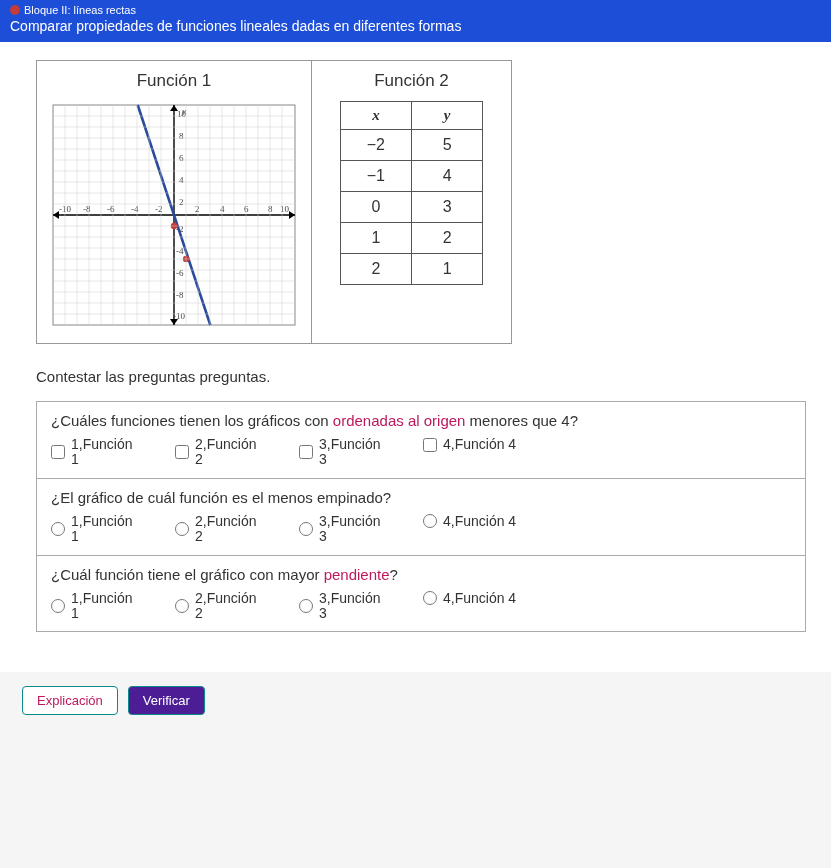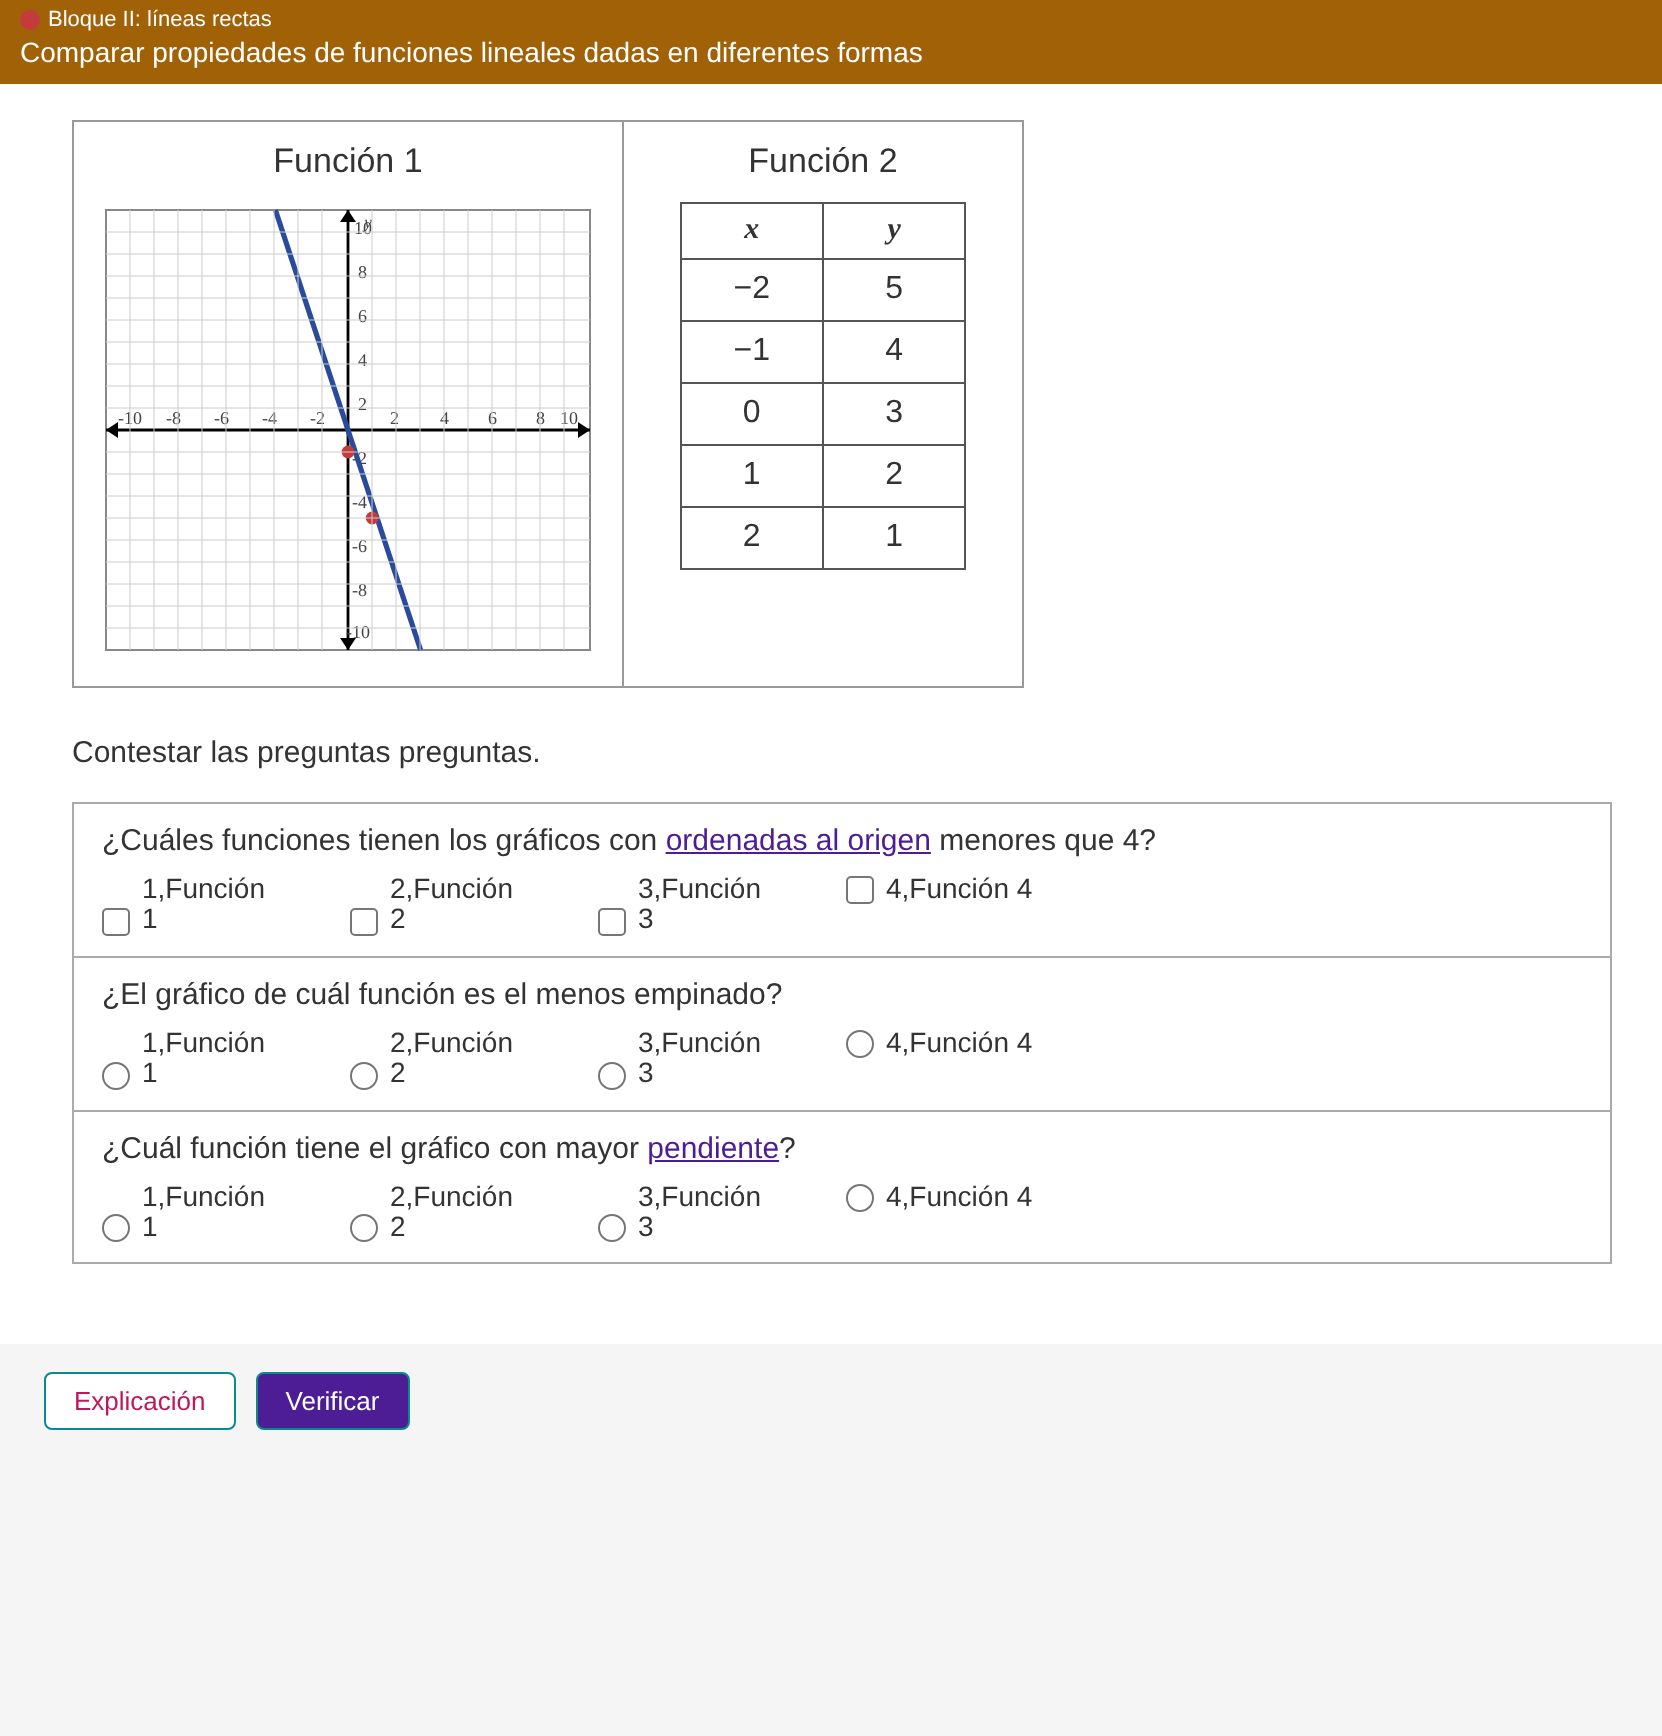--- a/index.html
+++ b/index.html
@@ -3,21 +3,21 @@
 <meta charset="utf-8">
 <style>
   * { box-sizing: border-box; margin: 0; padding: 0; }
   body {
     font-family: Arial, Helvetica, sans-serif;
     background: #f5f5f5;
     width: 831px;
     color: #333;
   }
   .header {
-    background: #a16207;
+    background: #1d4ed8;
     color: #fff;
     padding: 4px 10px 8px 10px;
     font-size: 14px;
   }
   .header-top {
     font-size: 11px;
     display: flex;
     align-items: center;
     gap: 4px;
     margin-bottom: 2px;
@@ -54,23 +54,23 @@
   .data-table td { font-style: normal; font-family: Arial; padding: 6px 26px; font-size: 16px;}
   .eq { font-family: Georgia, serif; font-style: italic; font-size: 17px; }
   .prompt { font-size: 15px; margin: 20px 0 16px 0;}
   .qbox {
     border: 1px solid #aaa;
     width: 770px;
     font-size: 15px;
   }
   .qrow { border-bottom: 1px solid #aaa; padding: 10px 14px 10px 14px; }
   .qrow:last-child { border-bottom: none;}
-  .link { color: #4c1d95; text-decoration: underline; }
+  .link { color: #be185d; }
   .opts { display: flex; gap: 6px; margin-top: 8px; align-items: flex-start;}
-  .opt { display: flex; align-items: flex-end; gap: 6px; min-width: 118px; }
+  .opt { display: flex; align-items: center; gap: 6px; min-width: 118px; }
   .opt-lbl { line-height: 1.1; font-size: 14px;}
   input[type="checkbox"], input[type="radio"] { width: 14px; height: 14px; flex-shrink:0;}
   .btn-row { margin: 14px 0 0 22px; display:flex; gap:10px;}
   .btn {
     background: #fff; border: 1px solid #0a8a8a; color:#be185d;
     border-radius: 4px; padding: 6px 14px; font-size: 13px; cursor:pointer;
   }
   .btn-primary { background:#4c1d95; color:#fff;}
   .f4-text { font-size: 16px; line-height:1.6; padding: 0 8px;}
 </style>

